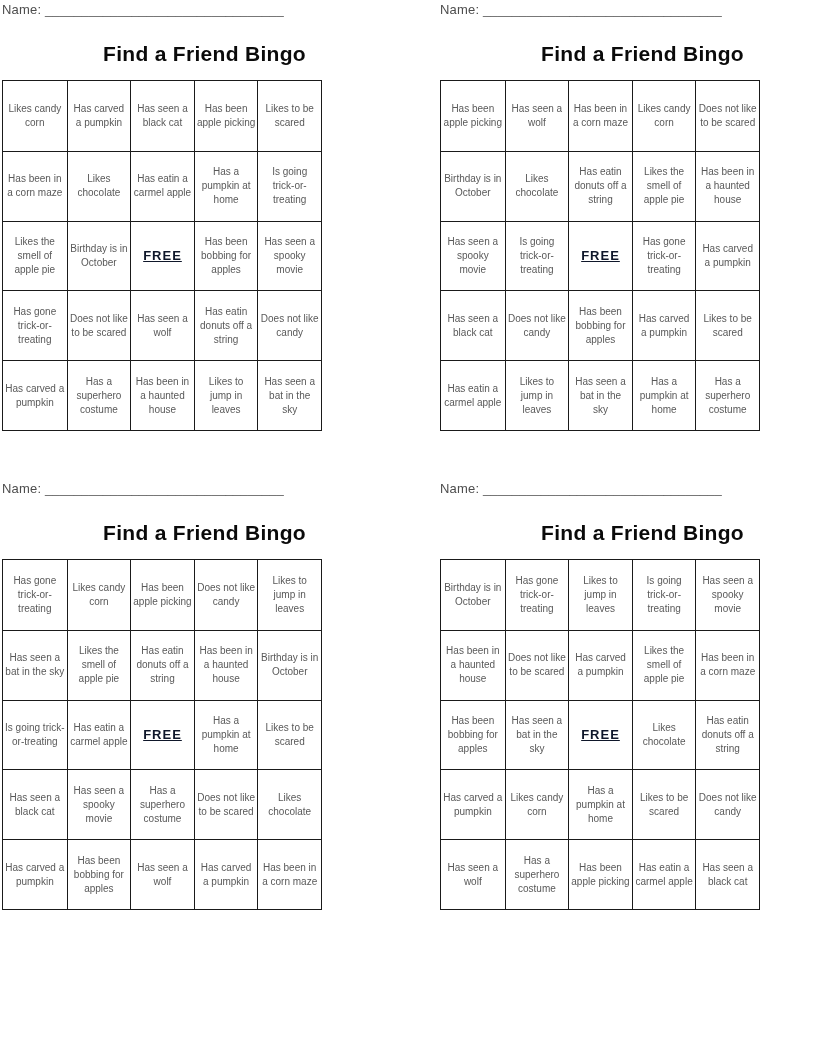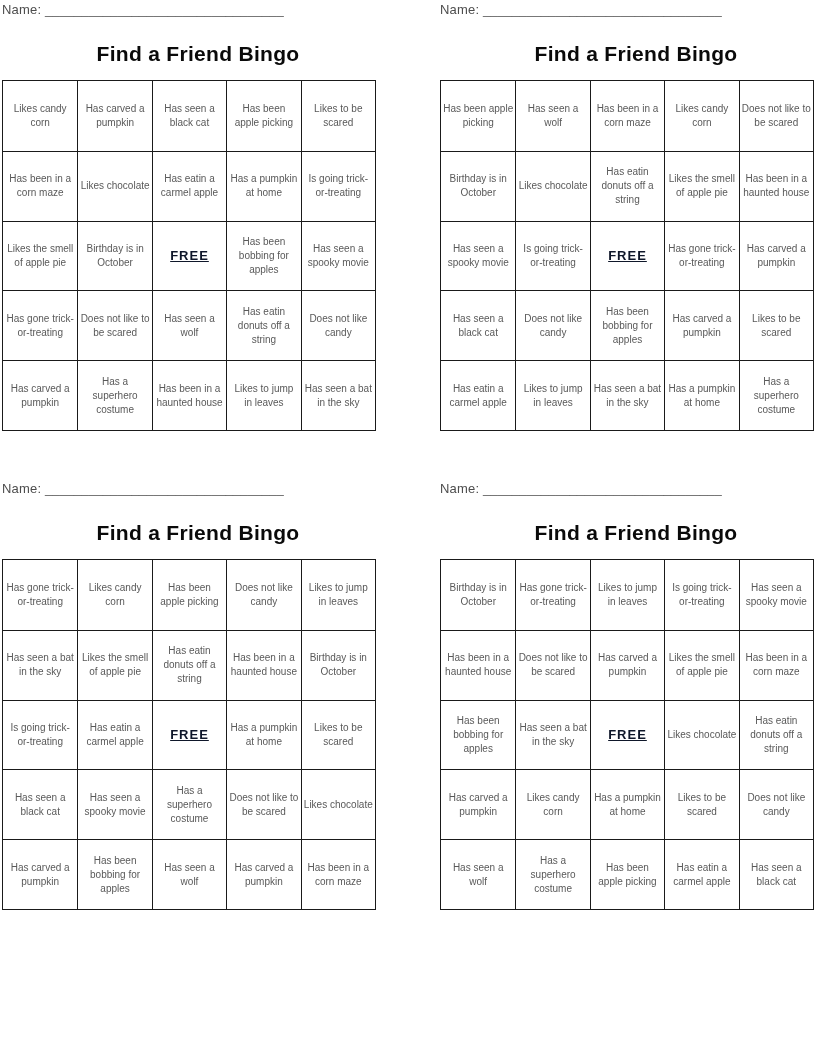--- a/index.html
+++ b/index.html
@@ -12,20 +12,21 @@
     width: 816px;
     height: 1056px;
     background: #ffffff;
     overflow: hidden;
     font-family: "Liberation Sans", sans-serif;
   }
   .card {
     position: absolute;
     width: 374px;
     height: 430px;
+    padding-left: 31px;
   }
   .card.pos-top-left     { left: 2px;   top: 2px; }
   .card.pos-top-right    { left: 440px; top: 2px; }
   .card.pos-bottom-left  { left: 2px;   top: 481px; }
   .card.pos-bottom-right { left: 440px; top: 481px; }
 
   .name-row {
     position: absolute;
     left: 0;
     top: 0;
@@ -37,37 +38,37 @@
   .name-row .name-label {
     color: #4d4d4d;
   }
   .name-row .name-blank {
     color: #5a5a5a;
     letter-spacing: 0;
   }
 
   .card-title {
     position: absolute;
-    left: 9px;
+    left: 0;
     top: 40px;
     width: 100%;
     margin: 0;
     text-align: center;
     font-size: 21px;
     font-weight: 700;
     color: #0a0a0a;
     letter-spacing: 0.3px;
     font-family: "Liberation Sans", sans-serif;
   }
 
   .bingo-grid {
     position: absolute;
     left: 0;
     top: 78px;
-    width: 374px;
+    width: 320px;
     display: grid;
     grid-template-columns: repeat(5, 1fr);
     grid-auto-rows: 69.8px;
     border: 1px solid #1a1a1a;
     box-sizing: border-box;
     background: #ffffff;
   }
   .cell {
     box-sizing: border-box;
     border-left: 1px solid #1a1a1a;

